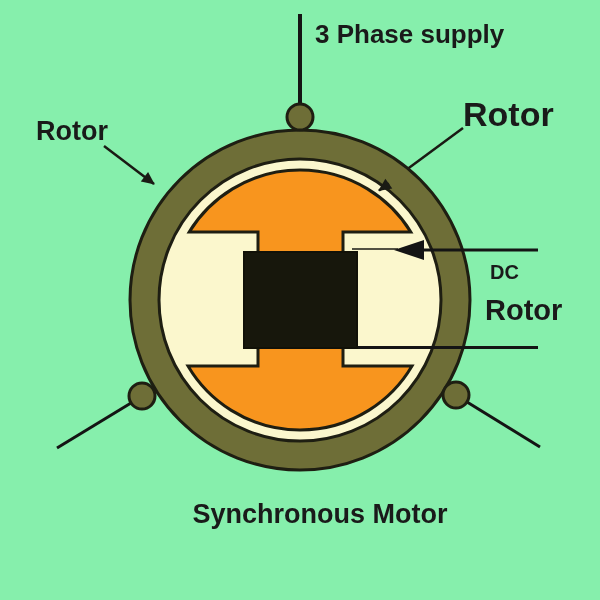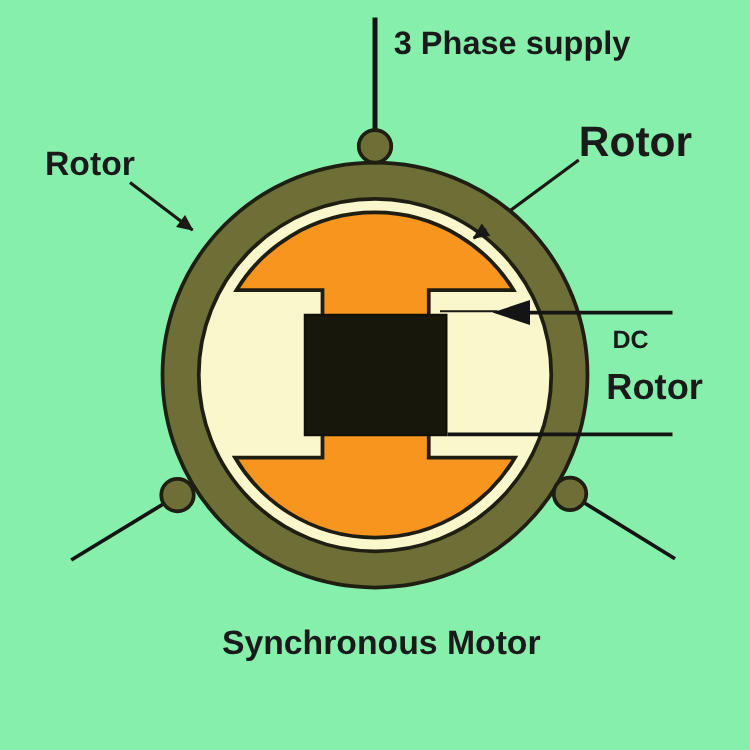--- a/index.html
+++ b/index.html
@@ -68,15 +68,15 @@
   <div class="label" style="left:315px; top:21px; font-size:26px;">3 Phase supply</div>
 
   <div class="label" style="left:36px; top:117px; font-size:27px;">Rotor</div>
 
   <div class="label" style="left:463px; top:97px; font-size:34px;">Rotor</div>
 
   <div class="label" style="left:490px; top:262px; font-size:20px;">DC</div>
 
   <div class="label" style="left:485px; top:295px; font-size:29px;">Rotor</div>
 
-  <div class="label" style="left:125px; top:500px; width:360px; text-align:center; font-size:27px;">Synchronous Motor</div>
+  <div class="label" style="left:140px; top:500px; width:360px; text-align:center; font-size:27px;">Synchronous Motor</div>
 
 </div>
 
 </body></html>

